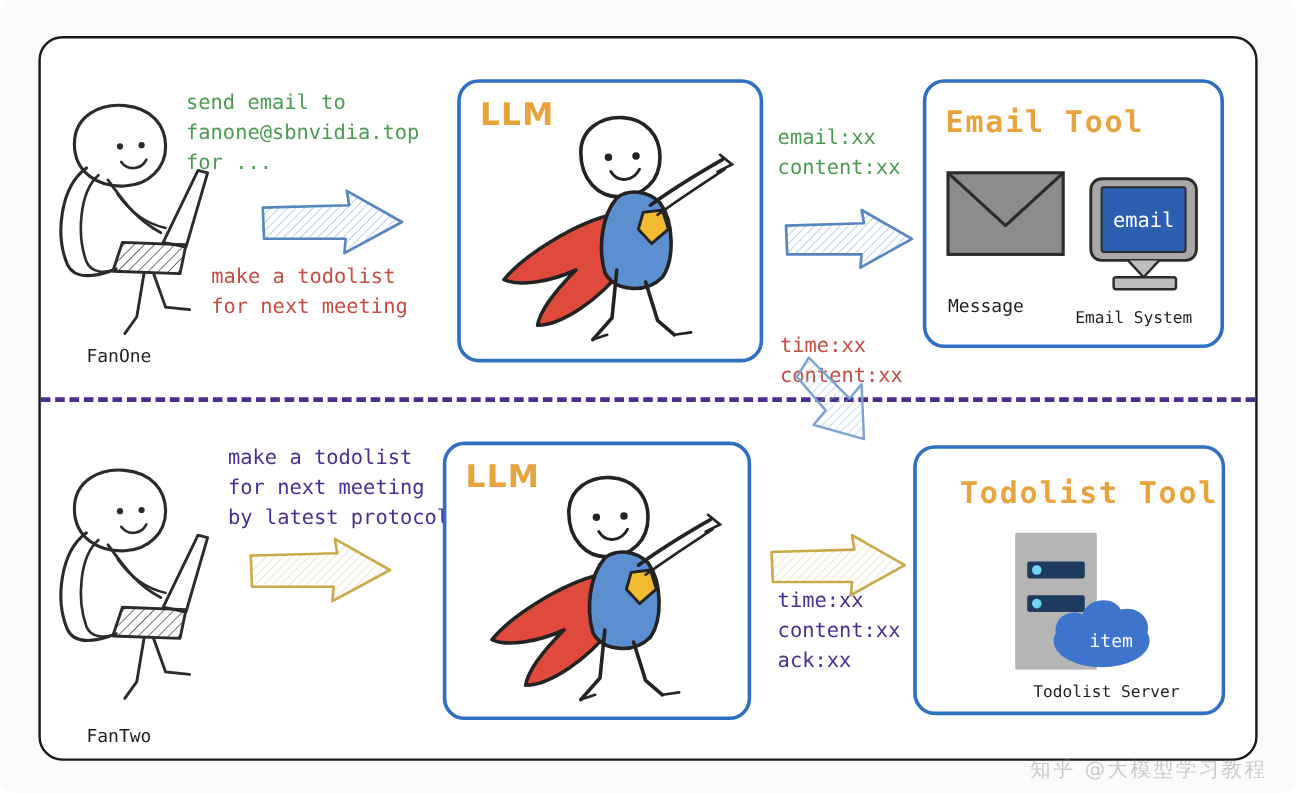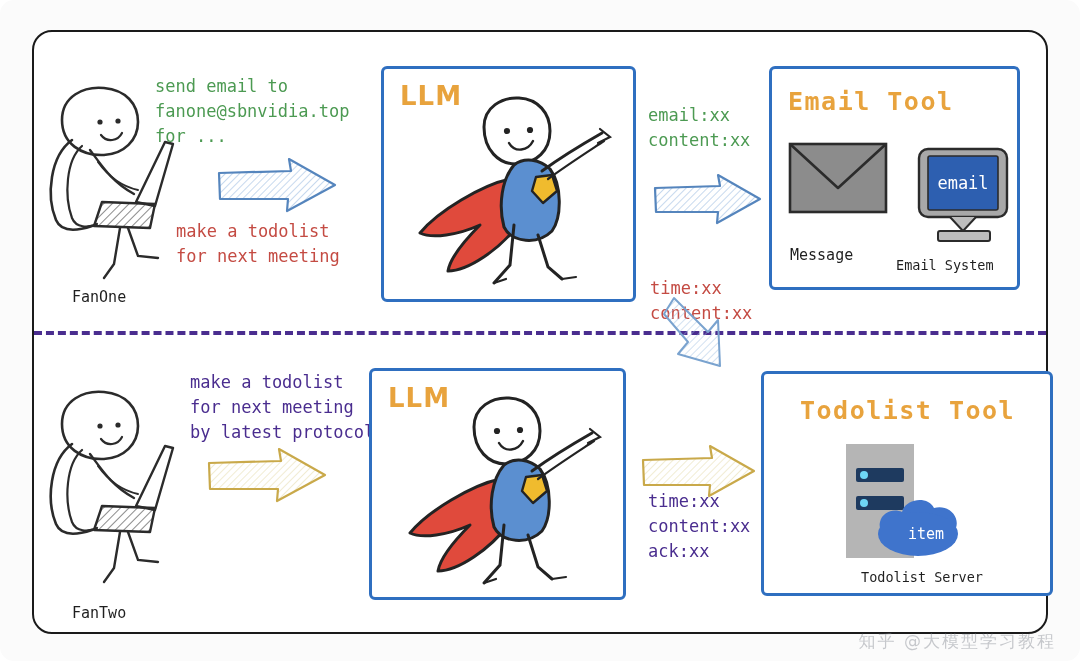--- a/index.html
+++ b/index.html
@@ -34,21 +34,21 @@
     width: 1012px; height: 0;
     border-top: 4px dashed #4a2d8f;
   }
   
   .abs { position: absolute; }
 
   
   .panel {
     position: absolute;
     border: 3px solid #2f6fc0;
-    border-radius: 6px;
+    border-radius: 18px;
     background: #ffffff;
     box-sizing: border-box;
   }
   .panel-title {
     position: absolute;
     font-family: "DejaVu Sans", "Liberation Sans", sans-serif;
     color: #e8a33d;
     font-weight: 600;
     letter-spacing: 1px;
   }
@@ -203,21 +203,21 @@
     <div class="tool-title abs" style="left:16px; top:18px;">Email Tool</div>
 
     <div class="abs" style="left:16px; top:73px;">
       <svg width="100" height="72" viewBox="0 0 100 72">
         <rect x="2" y="2" width="96" height="68" fill="#8c8c8c" stroke="#2b2b2b" stroke-width="2.6"></rect>
         <path d="M2 2 L50 46 L98 2" fill="none" stroke="#2b2b2b" stroke-width="2.6" stroke-linejoin="round"></path>
       </svg>
     </div>
     <div class="caption" style="left:18px; top:153px;margin-top:24px;">Message</div>
 
-    <div class="abs" style="left:144px; top:78px;">
+    <div class="abs" style="left:134px; top:78px;">
       <svg width="98" height="100" viewBox="0 0 98 100">
         <rect x="3" y="2" width="88" height="68" rx="9" fill="#a8a8a8" stroke="#2b2b2b" stroke-width="2.4"></rect>
         <rect x="12" y="9" width="70" height="54" rx="2" fill="#2d5fb0" stroke="#2b2b2b" stroke-width="1.6"></rect>
         <text x="47" y="42" text-anchor="middle" font-family="DejaVu Sans Mono, Liberation Mono, monospace" font-size="17" fill="#ffffff">email</text>
         <path d="M34 70 L47 84 L60 70" fill="#bdbdbd" stroke="#2b2b2b" stroke-width="2"></path>
         <rect x="22" y="84" width="52" height="10" rx="2" fill="#bdbdbd" stroke="#2b2b2b" stroke-width="2"></rect>
       </svg>
     </div>
     <div class="caption caption-sm" style="left:124px; top:188px;">Email System</div>
   </div>
@@ -306,21 +306,21 @@
         </pattern>
       </defs>
       <path d="M3 17 L72 15 L70 3 L114 28 L69 53 L70 42 L4 42 Z" fill="url(#hatchY2)" stroke="#c9a94a" stroke-width="2.2" stroke-linejoin="round"></path>
     </svg>
   </div>
 
   <div class="msg msg-purple" style="left:648px; top:489px;">time:xx
 content:xx
 ack:xx</div>
 
-  <div class="panel" style="left:761px; top:371px; width:292px; height:225px;">
+  <div class="panel" style="left:761px; top:371px; width:260px; height:225px;">
     <div class="tool-title abs" style="left:36px; top:22px;">Todolist Tool</div>
 
     <div class="abs" style="left:80px; top:68px;">
       <svg width="122" height="118" viewBox="0 0 122 118">
 
         <rect x="2" y="2" width="68" height="114" fill="#b5b5b5"></rect>
 
         <rect x="12" y="26" width="48" height="14" rx="2" fill="#1e3a5f"></rect>
         <circle cx="20" cy="33" r="4" fill="#6fd6f5"></circle>
 

